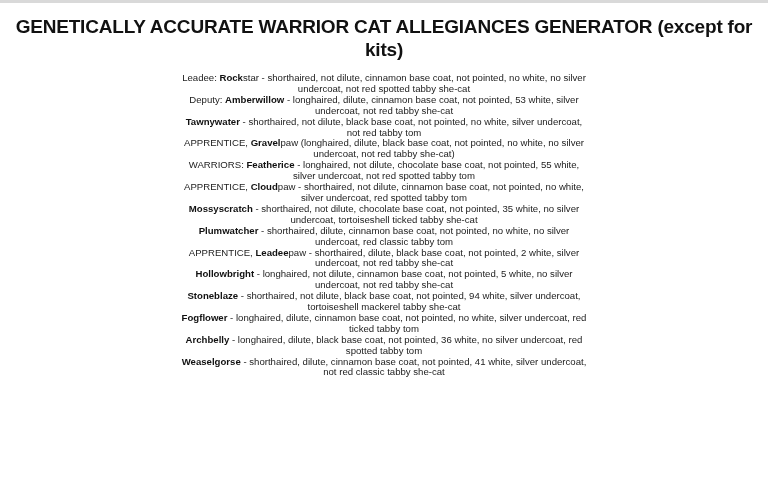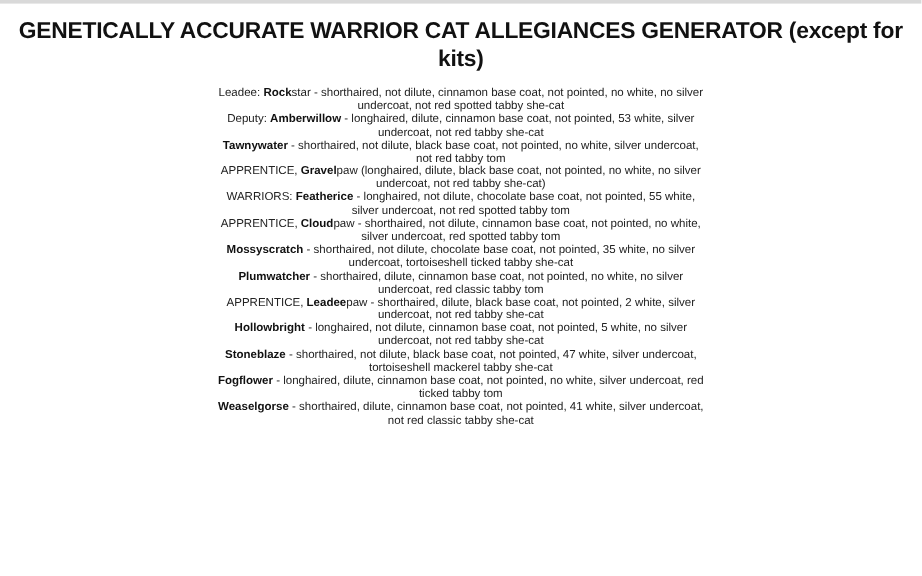--- a/index.html
+++ b/index.html
@@ -58,17 +58,18 @@
     <span class="entry"><span>Leadee: </span><b>Rock</b><span>star</span><span> - shorthaired, not dilute, cinnamon base coat, not pointed, no white, no silver undercoat, not red spotted tabby she-cat</span></span>
     <span class="entry"><span>Deputy: </span><b>Amberwillow</b><span></span><span> - longhaired, dilute, cinnamon base coat, not pointed, 53 white, silver undercoat, not red tabby she-cat</span></span>
     <span class="entry"><span></span><b>Tawnywater</b><span></span><span> - shorthaired, not dilute, black base coat, not pointed, no white, silver undercoat, not red tabby tom</span></span>
     <span class="entry"><span>APPRENTICE, </span><b>Gravel</b><span>paw</span><span> (longhaired, dilute, black base coat, not pointed, no white, no silver undercoat, not red tabby she-cat)</span></span>
     <span class="entry"><span>WARRIORS: </span><b>Featherice</b><span></span><span> - longhaired, not dilute, chocolate base coat, not pointed, 55 white, silver undercoat, not red spotted tabby tom</span></span>
     <span class="entry"><span>APPRENTICE, </span><b>Cloud</b><span>paw</span><span> - shorthaired, not dilute, cinnamon base coat, not pointed, no white, silver undercoat, red spotted tabby tom</span></span>
     <span class="entry"><span></span><b>Mossyscratch</b><span></span><span> - shorthaired, not dilute, chocolate base coat, not pointed, 35 white, no silver undercoat, tortoiseshell ticked tabby she-cat</span></span>
     <span class="entry"><span></span><b>Plumwatcher</b><span></span><span> - shorthaired, dilute, cinnamon base coat, not pointed, no white, no silver undercoat, red classic tabby tom</span></span>
     <span class="entry"><span>APPRENTICE, </span><b>Leadee</b><span>paw</span><span> - shorthaired, dilute, black base coat, not pointed, 2 white, silver undercoat, not red tabby she-cat</span></span>
     <span class="entry"><span></span><b>Hollowbright</b><span></span><span> - longhaired, not dilute, cinnamon base coat, not pointed, 5 white, no silver undercoat, not red tabby she-cat</span></span>
-    <span class="entry"><span></span><b>Stoneblaze</b><span></span><span> - shorthaired, not dilute, black base coat, not pointed, 47 white, silver undercoat, tortoiseshell mackerel tabby she-cat</span></span>
+    <span class="entry"><span></span><b>Stoneblaze</b><span></span><span> - shorthaired, not dilute, black base coat, not pointed, 94 white, silver undercoat, tortoiseshell mackerel tabby she-cat</span></span>
     <span class="entry"><span></span><b>Fogflower</b><span></span><span> - longhaired, dilute, cinnamon base coat, not pointed, no white, silver undercoat, red ticked tabby tom</span></span>
+    <span class="entry"><span></span><b>Archbelly</b><span></span><span> - longhaired, dilute, black base coat, not pointed, 36 white, no silver undercoat, red spotted tabby tom</span></span>
     <span class="entry"><span></span><b>Weaselgorse</b><span></span><span> - shorthaired, dilute, cinnamon base coat, not pointed, 41 white, silver undercoat, not red classic tabby she-cat</span></span>
   </div>
 </div>
 
 </body></html>

